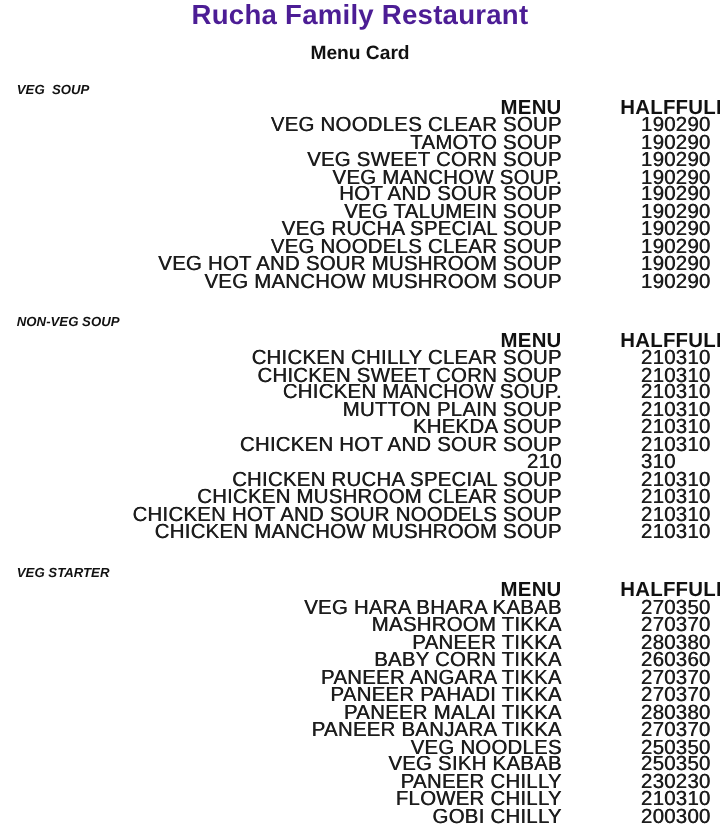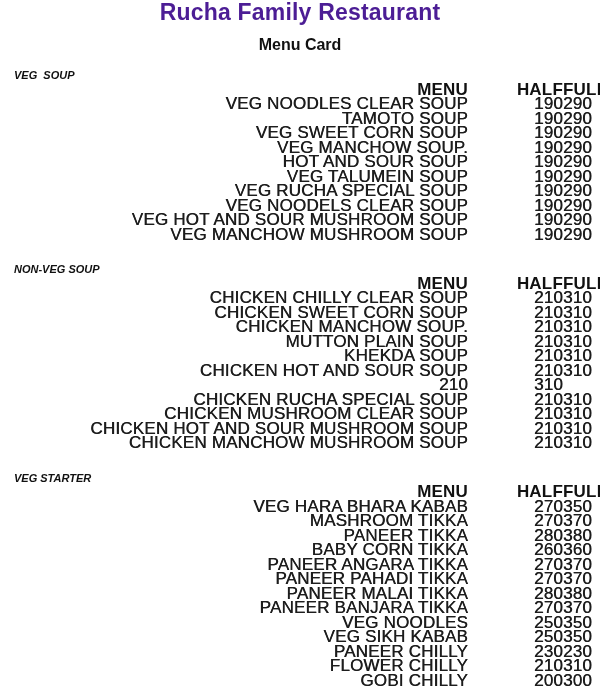--- a/index.html
+++ b/index.html
@@ -171,21 +171,21 @@
           <span class="label">CHICKEN RUCHA SPECIAL SOUP</span>
           <span class="price">210</span>
           <span class="price">310</span>
         </div>
         <div class="row item">
           <span class="label">CHICKEN MUSHROOM CLEAR SOUP</span>
           <span class="price">210</span>
           <span class="price">310</span>
         </div>
         <div class="row item">
-          <span class="label">CHICKEN HOT AND SOUR MUSHROOM SOUP</span>
+          <span class="label">CHICKEN HOT AND SOUR NOODELS SOUP</span>
           <span class="price">210</span>
           <span class="price">310</span>
         </div>
         <div class="row item">
           <span class="label">CHICKEN MANCHOW MUSHROOM SOUP</span>
           <span class="price">210</span>
           <span class="price">310</span>
         </div>
       </div>
       <div class="section">

